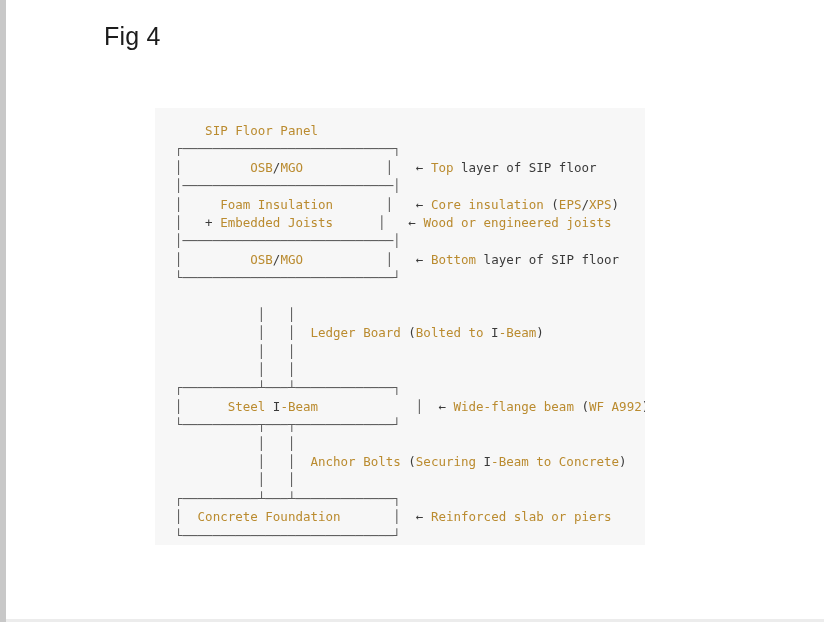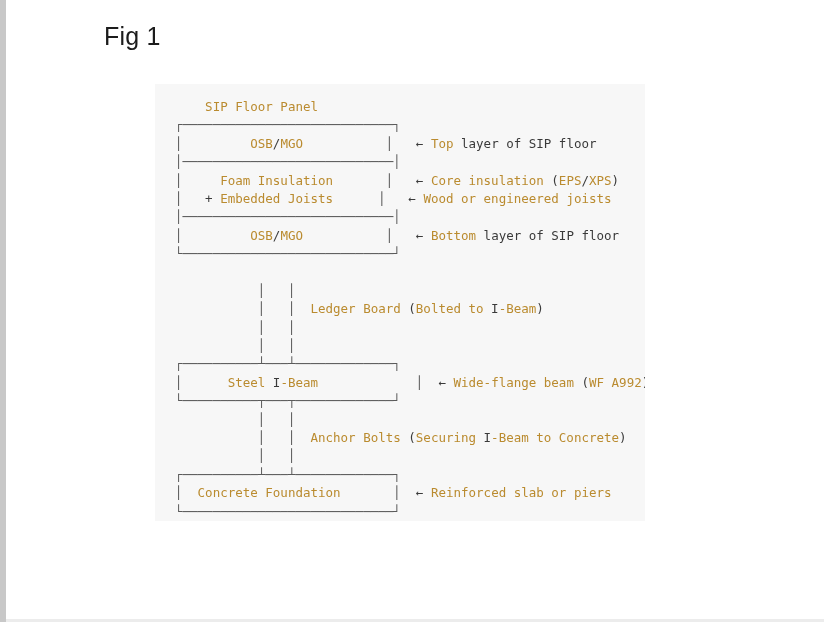--- a/index.html
+++ b/index.html
@@ -48,21 +48,21 @@
     font-weight: 400;
     color: #1c1c1c;
     letter-spacing: 0.2px;
     white-space: pre;
   }
 
   
   .code-panel {
     position: absolute;
     left: 149px;
-    top: 84px;
+    top: 108px;
     width: 490px;
     height: 437px;
     background: #f7f7f7;
     box-sizing: border-box;
     padding: 14px 0 0 0;
     overflow: hidden;
   }
 
   .code-block {
     font-family: "DejaVu Sans Mono", "Liberation Mono", monospace;
@@ -82,21 +82,21 @@
   .tk-pipe  { color: #555555; }
   .tk-arrow { color: #3a3a3a; }
 </style>
 </head>
 <body>
 
 <div class="left-gutter"></div>
 
 <div class="page">
 
-  <div class="fig-title">Fig 1</div>
+  <div class="fig-title">Fig 4</div>
 
   <div class="code-panel">
     <div class="code-block" id="code-block"><span class="ln"><span>    </span><span class="tk-str">SIP Floor Panel</span></span><span class="ln"><span class="tk-rule">┌────────────────────────────┐</span></span><span class="ln"><span class="tk-pipe">│</span><span class="tk-str">         OSB</span><span class="tk-plain">/</span><span class="tk-str">MGO</span><span class="tk-plain">           </span><span class="tk-pipe">│</span><span class="tk-plain">   </span><span class="tk-arrow">←</span><span class="tk-plain"> </span><span class="tk-str">Top</span><span class="tk-plain"> layer of SIP floor</span></span><span class="ln"><span class="tk-rule">│────────────────────────────│</span></span><span class="ln"><span class="tk-pipe">│</span><span class="tk-str">     Foam Insulation</span><span class="tk-plain">       </span><span class="tk-pipe">│</span><span class="tk-plain">   </span><span class="tk-arrow">←</span><span class="tk-plain"> </span><span class="tk-str">Core insulation</span><span class="tk-plain"> (</span><span class="tk-str">EPS</span><span class="tk-plain">/</span><span class="tk-str">XPS</span><span class="tk-plain">)</span></span><span class="ln"><span class="tk-pipe">│</span><span class="tk-plain">   + </span><span class="tk-str">Embedded Joists</span><span class="tk-plain">      </span><span class="tk-pipe">│</span><span class="tk-plain">   </span><span class="tk-arrow">←</span><span class="tk-plain"> </span><span class="tk-str">Wood or engineered joists</span></span><span class="ln"><span class="tk-rule">│────────────────────────────│</span></span><span class="ln"><span class="tk-pipe">│</span><span class="tk-str">         OSB</span><span class="tk-plain">/</span><span class="tk-str">MGO</span><span class="tk-plain">           </span><span class="tk-pipe">│</span><span class="tk-plain">   </span><span class="tk-arrow">←</span><span class="tk-plain"> </span><span class="tk-str">Bottom</span><span class="tk-plain"> layer of SIP floor</span></span><span class="ln"><span class="tk-rule">└────────────────────────────┘</span></span><span class="ln"><span class="tk-plain"> </span></span><span class="ln"><span class="tk-pipe">           │   │</span></span><span class="ln"><span class="tk-pipe">           │   │  </span><span class="tk-str">Ledger Board</span><span class="tk-plain"> (</span><span class="tk-str">Bolted to </span><span class="tk-plain">I</span><span class="tk-str">-Beam</span><span class="tk-plain">)</span></span><span class="ln"><span class="tk-pipe">           │   │</span></span><span class="ln"><span class="tk-pipe">           │   │</span></span><span class="ln"><span class="tk-rule">┌──────────┴───┴─────────────┐</span></span><span class="ln"><span class="tk-pipe">│</span><span class="tk-str">      Steel </span><span class="tk-plain">I</span><span class="tk-str">-Beam</span><span class="tk-plain">             </span><span class="tk-pipe">│</span><span class="tk-plain">  </span><span class="tk-arrow">←</span><span class="tk-plain"> </span><span class="tk-str">Wide-flange beam</span><span class="tk-plain"> (</span><span class="tk-str">WF A992</span><span class="tk-plain">)</span></span><span class="ln"><span class="tk-rule">└──────────┬───┬─────────────┘</span></span><span class="ln"><span class="tk-pipe">           │   │</span></span><span class="ln"><span class="tk-pipe">           │   │  </span><span class="tk-str">Anchor Bolts</span><span class="tk-plain"> (</span><span class="tk-str">Securing </span><span class="tk-plain">I</span><span class="tk-str">-Beam to Concrete</span><span class="tk-plain">)</span></span><span class="ln"><span class="tk-pipe">           │   │</span></span><span class="ln"><span class="tk-rule">┌──────────┴───┴─────────────┐</span></span><span class="ln"><span class="tk-pipe">│</span><span class="tk-str">  Concrete Foundation</span><span class="tk-plain">       </span><span class="tk-pipe">│</span><span class="tk-plain">  </span><span class="tk-arrow">←</span><span class="tk-plain"> </span><span class="tk-str">Reinforced slab or piers</span></span><span class="ln"><span class="tk-rule">└────────────────────────────┘</span></span></div>
   </div>
 
 </div>
 
 <div class="bottom-rule"></div>
 
 </body></html>

